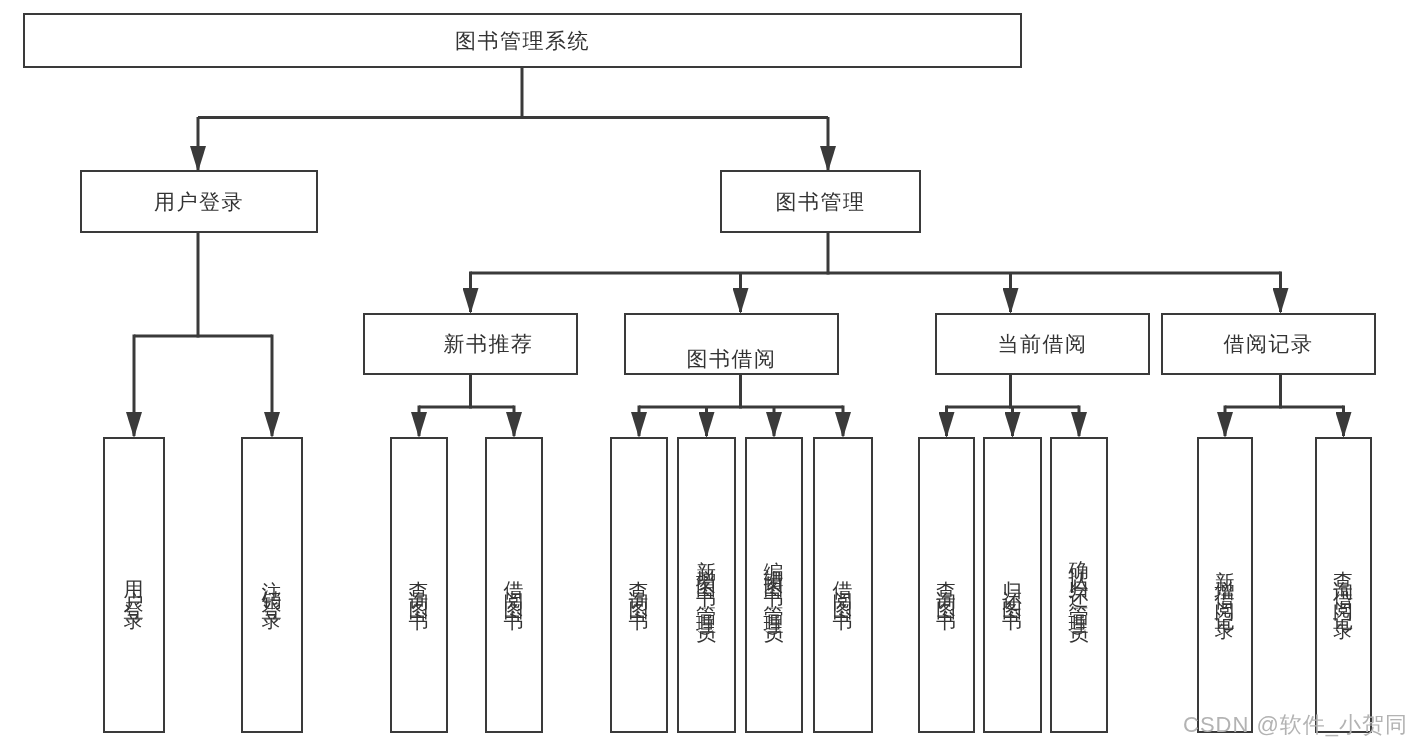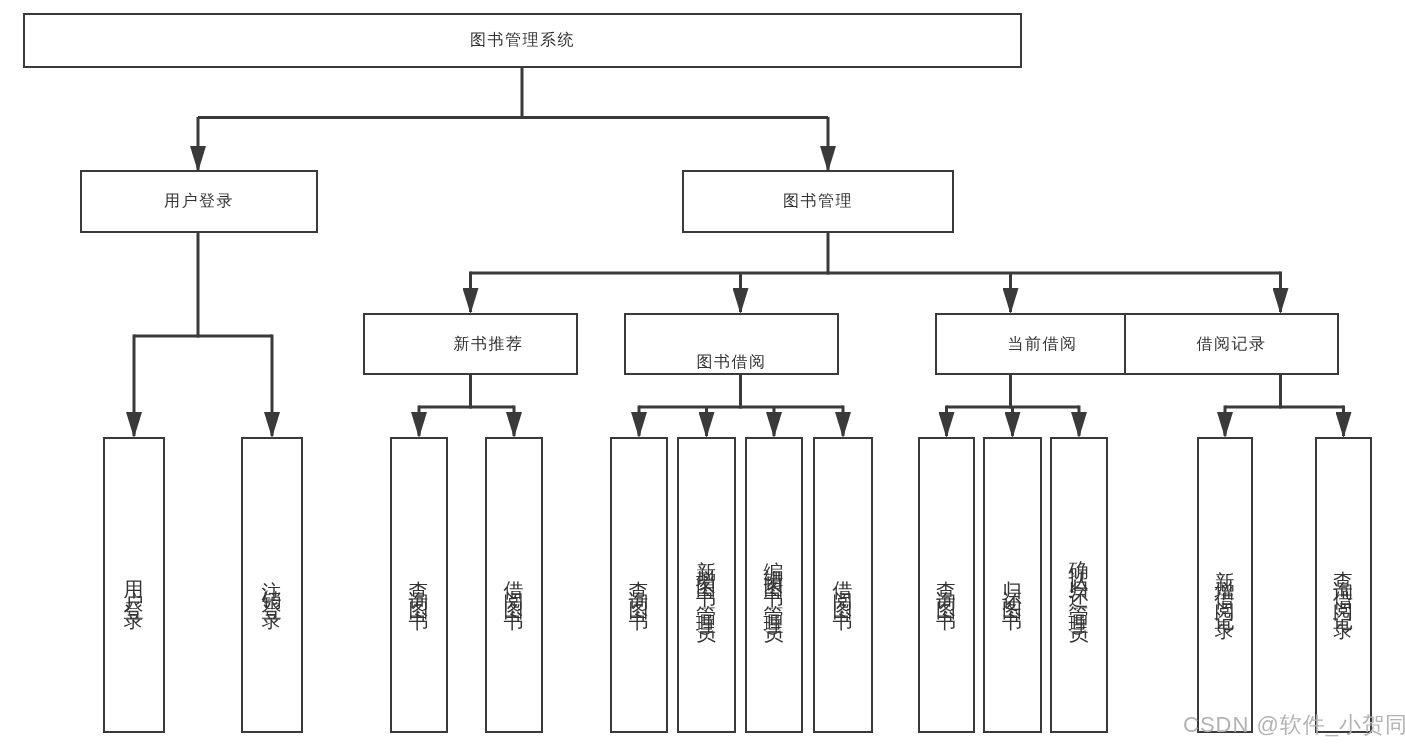--- a/index.html
+++ b/index.html
@@ -12,21 +12,21 @@
   }
   #wires{position:absolute;left:0;top:0;width:1405px;height:747px;}
   .node{
     position:absolute;
     background:#ffffff;
     border:2.5px solid #3a3a3a;
     display:flex;align-items:center;justify-content:center;
     box-sizing:border-box;
   }
   .node .hlabel{
-    font-size:16px;color:#333333;letter-spacing:1.5px;white-space:nowrap;
+    font-size:21px;color:#333333;letter-spacing:1.5px;white-space:nowrap;
   }
   .leaf{
     position:absolute;
     background:#ffffff;
     border:2.5px solid #3a3a3a;
     display:flex;align-items:center;justify-content:center;
     box-sizing:border-box;
     top:437px;height:296px;
   }
   .leaf .vlabel{
@@ -100,34 +100,34 @@
     </g>
   </svg>
 
   <div class="node" style="left:23px;top:13px;width:999px;height:55px;">
     <span class="hlabel">图书管理系统</span>
   </div>
 
   <div class="node" style="left:80px;top:170px;width:238px;height:63px;">
     <span class="hlabel">用户登录</span>
   </div>
-  <div class="node" style="left:682px;top:170px;width:272px;height:63px;">
+  <div class="node" style="left:720px;top:170px;width:201px;height:63px;">
     <span class="hlabel">图书管理</span>
   </div>
 
   <div class="node" style="left:363px;top:313px;width:215px;height:62px;padding-left:36px;">
     <span class="hlabel">新书推荐</span>
   </div>
   <div class="node" style="left:624px;top:313px;width:215px;height:62px;align-items:flex-end;">
     <span class="hlabel">图书借阅</span>
   </div>
   <div class="node" style="left:903px;top:313px;width:215px;height:62px;margin-left:32px;">
     <span class="hlabel">当前借阅</span>
   </div>
-  <div class="node" style="left:1124px;top:313px;width:215px;height:62px;">
+  <div class="node" style="left:1161px;top:313px;width:215px;height:62px;">
     <span class="hlabel">借阅记录</span>
   </div>
 
   <div class="leaf" style="left:103px;width:62px;">
     <span class="vlabel">用户登录</span>
   </div>
   <div class="leaf" style="left:241px;width:62px;">
     <span class="vlabel">注销登录</span>
   </div>
 

